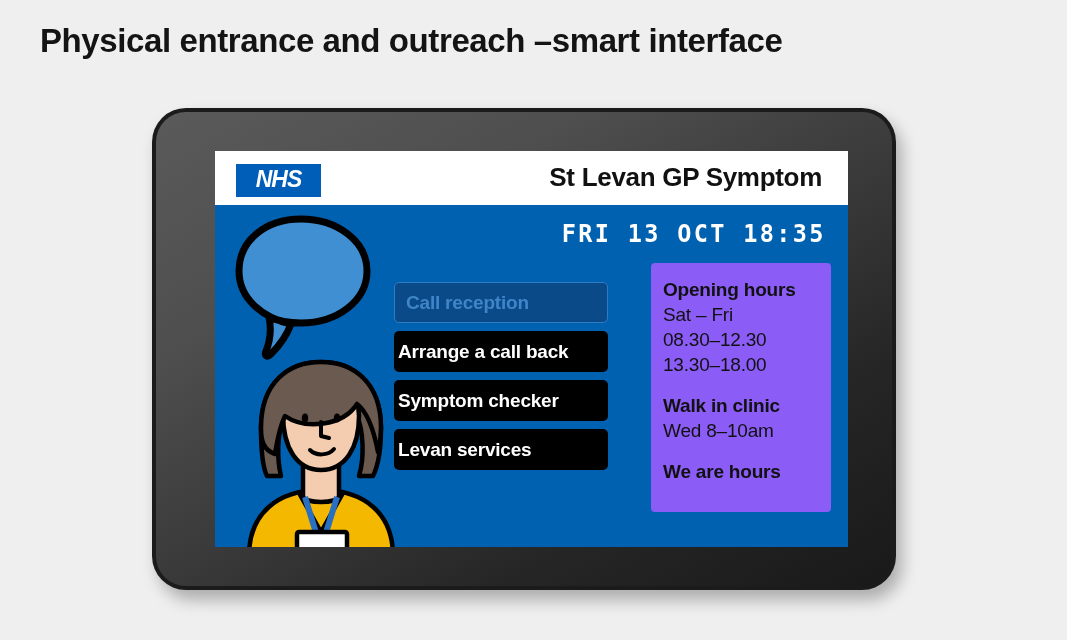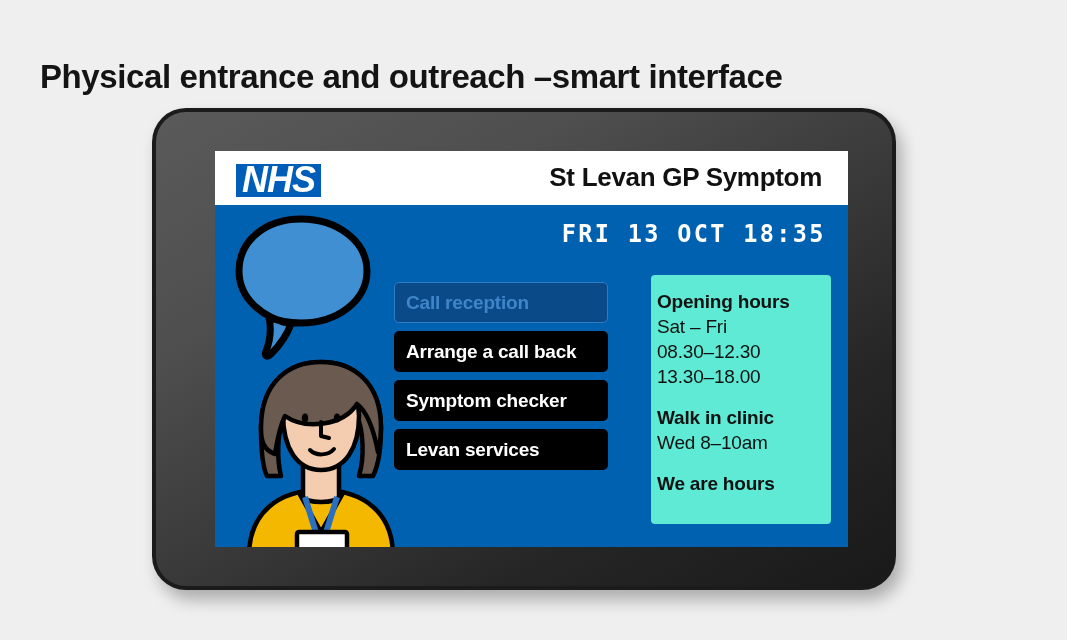--- a/index.html
+++ b/index.html
@@ -19,21 +19,20 @@
   
   .slide-title {
     position: absolute;
     left: 40px;
     top: 22px;
     font-size: 33px;
     font-weight: bold;
     color: #141414;
     letter-spacing: -0.4px;
     white-space: nowrap;
-    margin-top: 36px;
   }
 
   
   .tablet {
     position: absolute;
     left: 152px;
     top: 108px;
     width: 744px;
     height: 482px;
     border-radius: 34px;
@@ -79,21 +78,21 @@
     background: #005eb8;
     display: flex;
     align-items: center;
     justify-content: center;
   }
   .nhs-logo span {
     color: #ffffff;
     font-family: "Liberation Sans", sans-serif;
     font-style: italic;
     font-weight: bold;
-    font-size: 36px;
+    font-size: 23px;
     letter-spacing: -1px;
     line-height: 1;
     transform: translateY(-1px);
   }
   .surgery-name {
     position: absolute;
     right: 26px;
     top: 11px;
     font-size: 26px;
     font-weight: bold;
@@ -153,45 +152,44 @@
     width: 214px;
   }
   .menu-btn {
     height: 41px;
     margin-bottom: 8px;
     border-radius: 5px;
     background: #000000;
     color: #ffffff;
     display: flex;
     align-items: center;
-    padding-left: 12px;
+    padding-left: 4px;
     box-sizing: border-box;
     font-size: 19px;
     font-weight: bold;
     letter-spacing: -0.2px;
   }
   .menu-btn.disabled {
     background: #0b4a88;
     border: 1px solid #2f7cc4;
     color: #3f86c9;
     padding-left: 11px;
   }
 
   
   .info-panel {
     position: absolute;
     left: 436px;
     top: 112px;
     width: 180px;
     height: 249px;
-    background: #5eead4;
+    background: #8b5cf6;
     border-radius: 4px;
     box-sizing: border-box;
-    padding: 14px 0 0 6px;
-    margin-top: 12px;
+    padding: 14px 0 0 12px;
   }
   .info-panel .ip-head {
     font-size: 19px;
     font-weight: bold;
     color: #111111;
     line-height: 1.32;
     letter-spacing: -0.2px;
   }
   .info-panel .ip-line {
     font-size: 19px;

